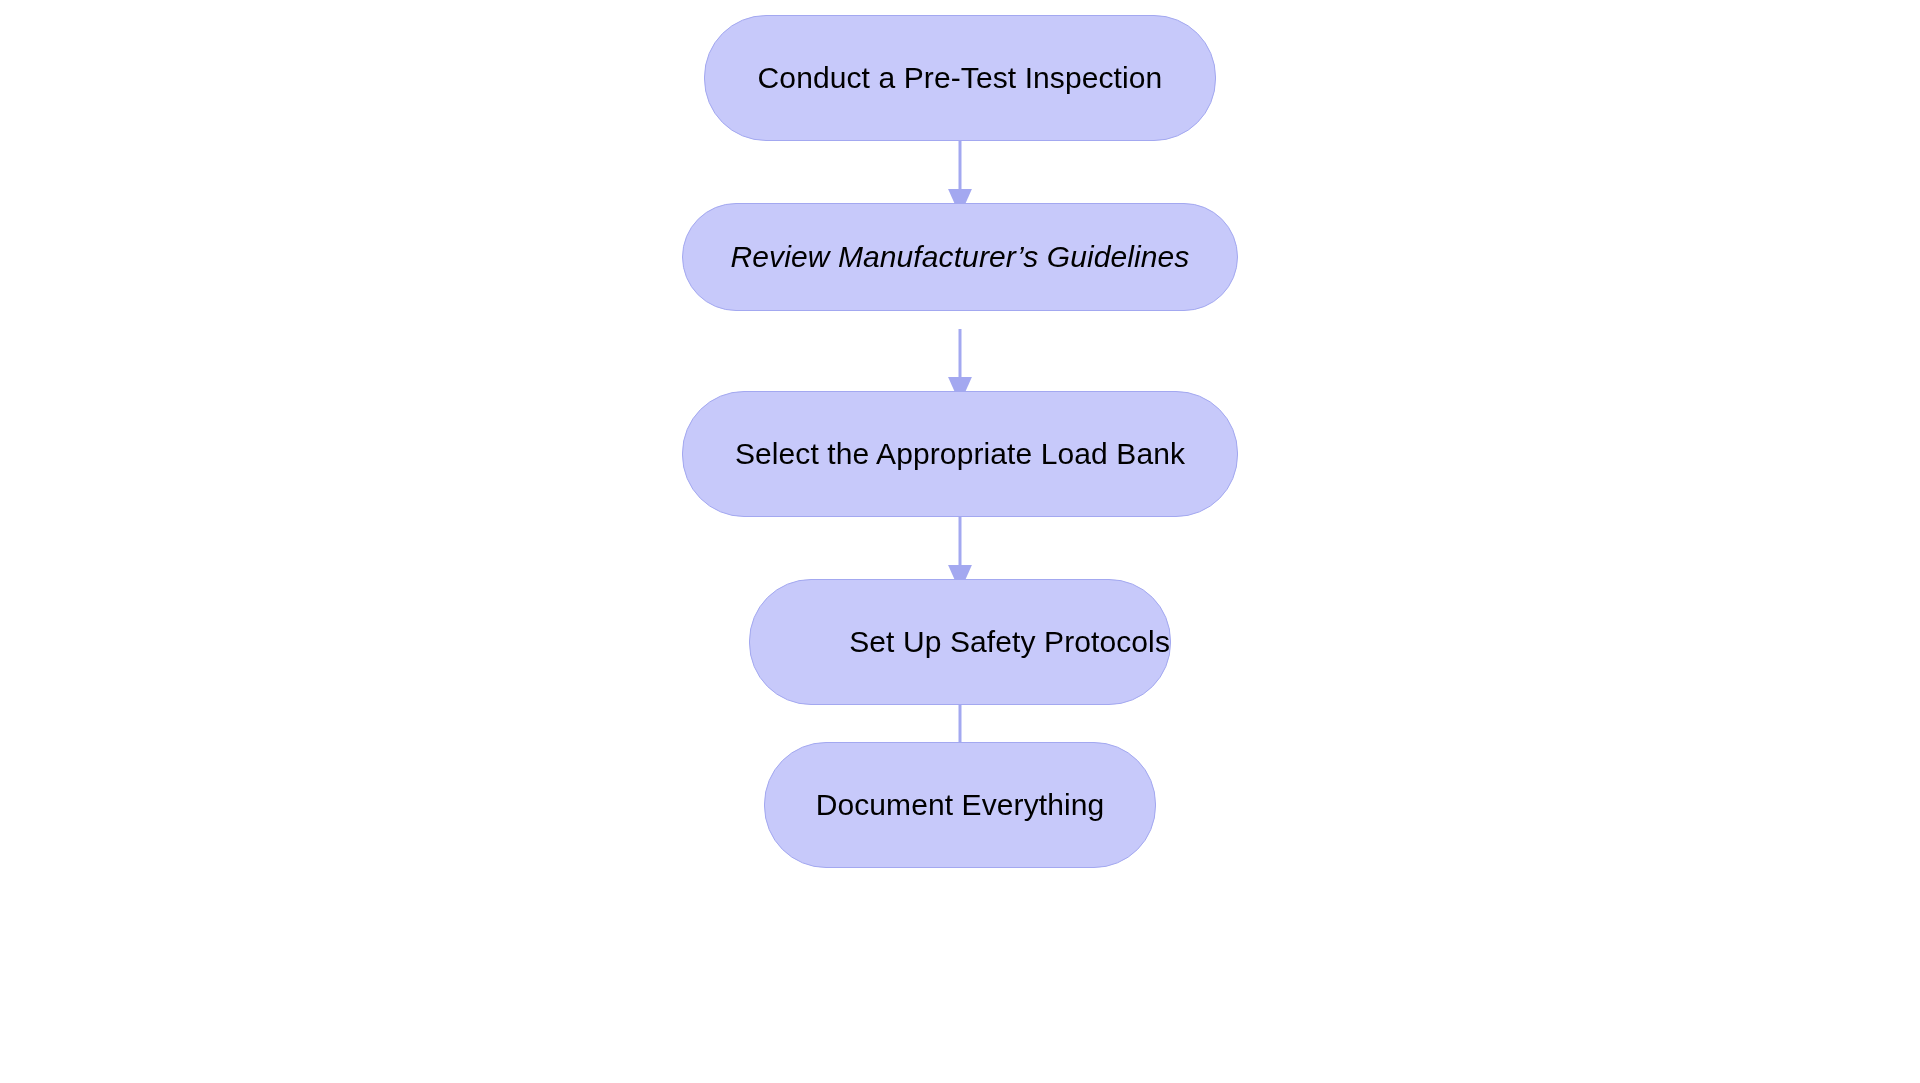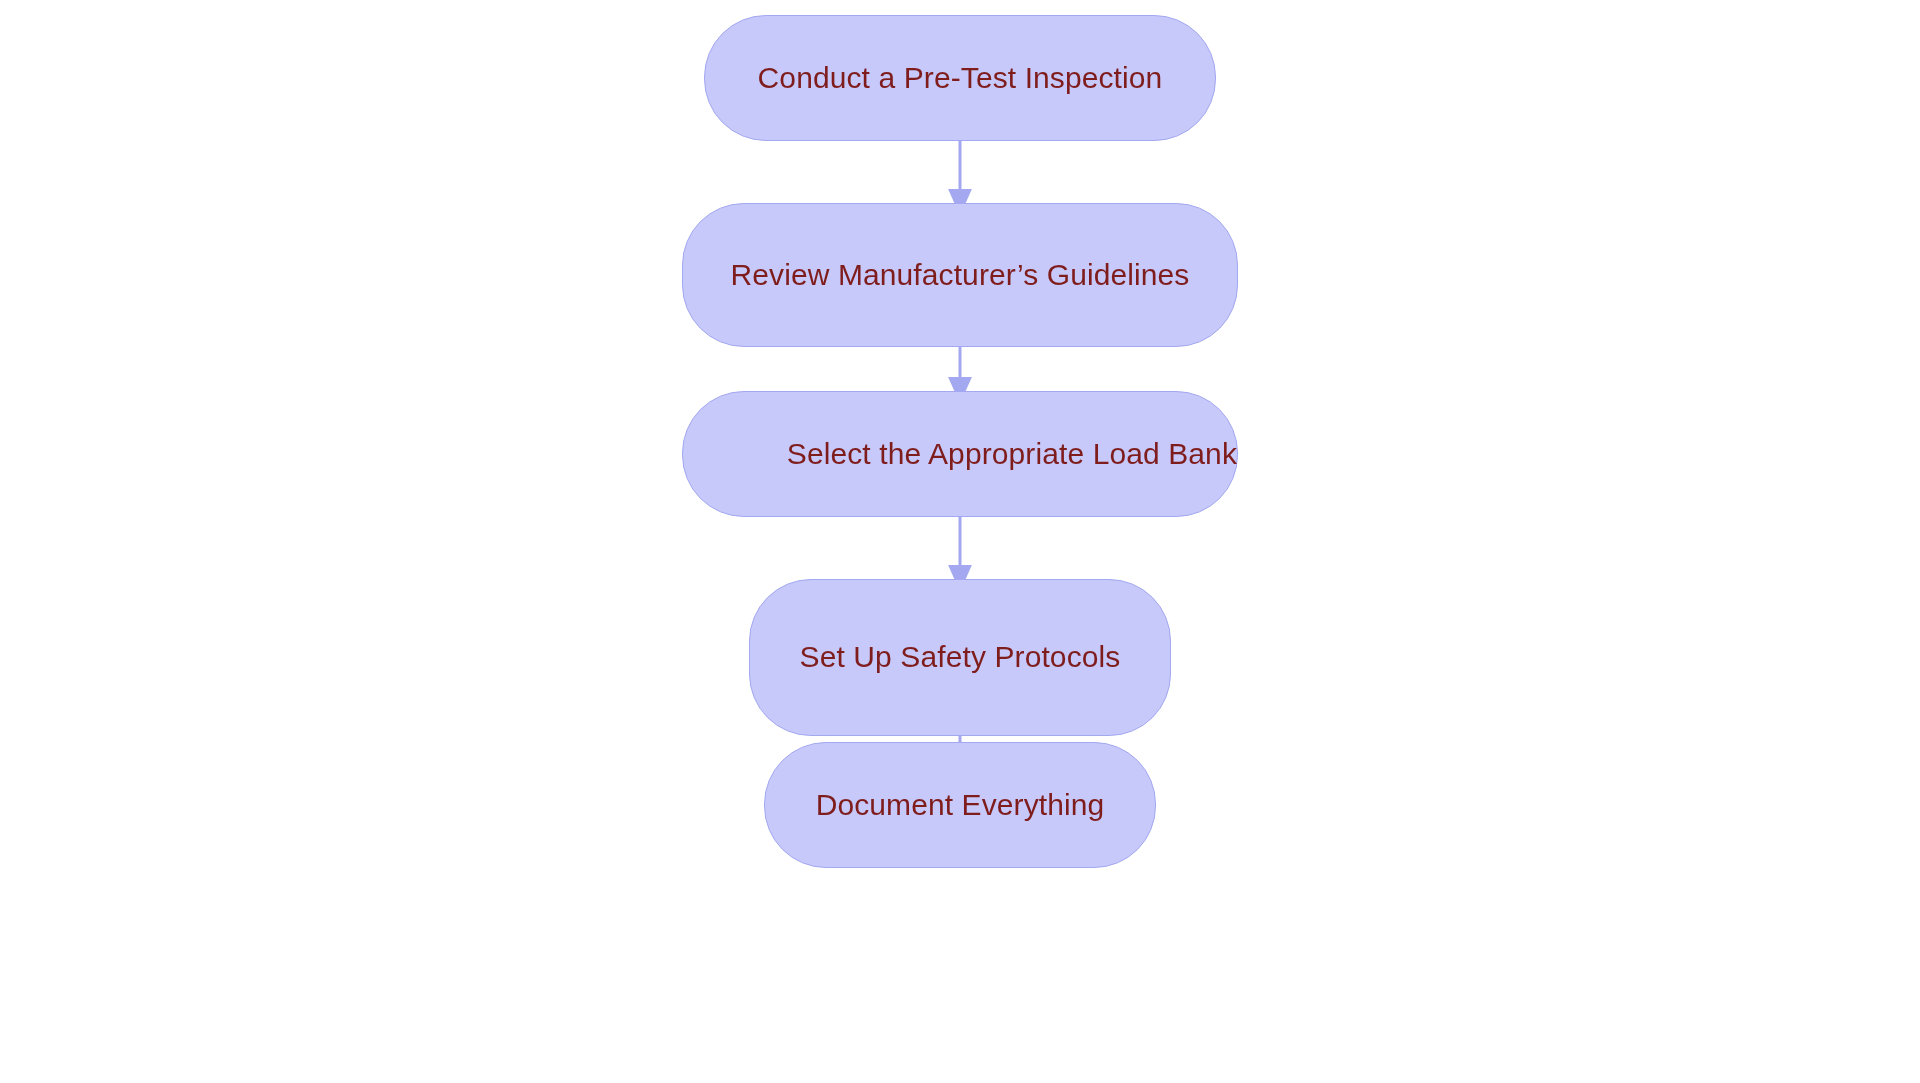--- a/index.html
+++ b/index.html
@@ -37,35 +37,35 @@
     box-sizing: border-box;
     display: flex;
     align-items: center;
     justify-content: center;
     background: #c7c9fa;
     border: 1.6px solid #a3a8f0;
     border-radius: 62px;
     transform: translateX(-50%);
   }
   .flow-node-label {
-    color: #7f1d1d;
+    color: #000000;
     font-size: 30px;
     font-weight: 400;
     letter-spacing: 0.1px;
     line-height: 1.15;
     white-space: nowrap;
     text-align: center;
     font-family: "Liberation Sans", "DejaVu Sans", sans-serif;
   }
 
   
   #node-1 { left: 960px; top: 15px;  width: 512px; height: 126px; }
-  #node-2 { left: 960px; top: 203px; width: 556px; height: 144px; }
-  #node-3 { left: 960px; top: 391px; width: 556px; height: 126px; justify-content: flex-end; }
-  #node-4 { left: 960px; top: 579px; width: 422px; height: 157px; }
+  #node-2 { left: 960px; top: 203px; width: 556px; height: 108px; font-style: italic; }
+  #node-3 { left: 960px; top: 391px; width: 556px; height: 126px; }
+  #node-4 { left: 960px; top: 579px; width: 422px; height: 126px; justify-content: flex-end; }
   #node-5 { left: 960px; top: 742px; width: 392px; height: 126px; }
 </style>
 </head>
 <body>
 
 <div id="flowchart-canvas">
 
   <svg id="connector-layer" width="1920" height="1083" viewBox="0 0 1920 1083" xmlns="http://www.w3.org/2000/svg">
     <defs>
       <marker id="arrowhead" markerWidth="10" markerHeight="8" refX="0.4" refY="4" orient="auto" markerUnits="strokeWidth">

